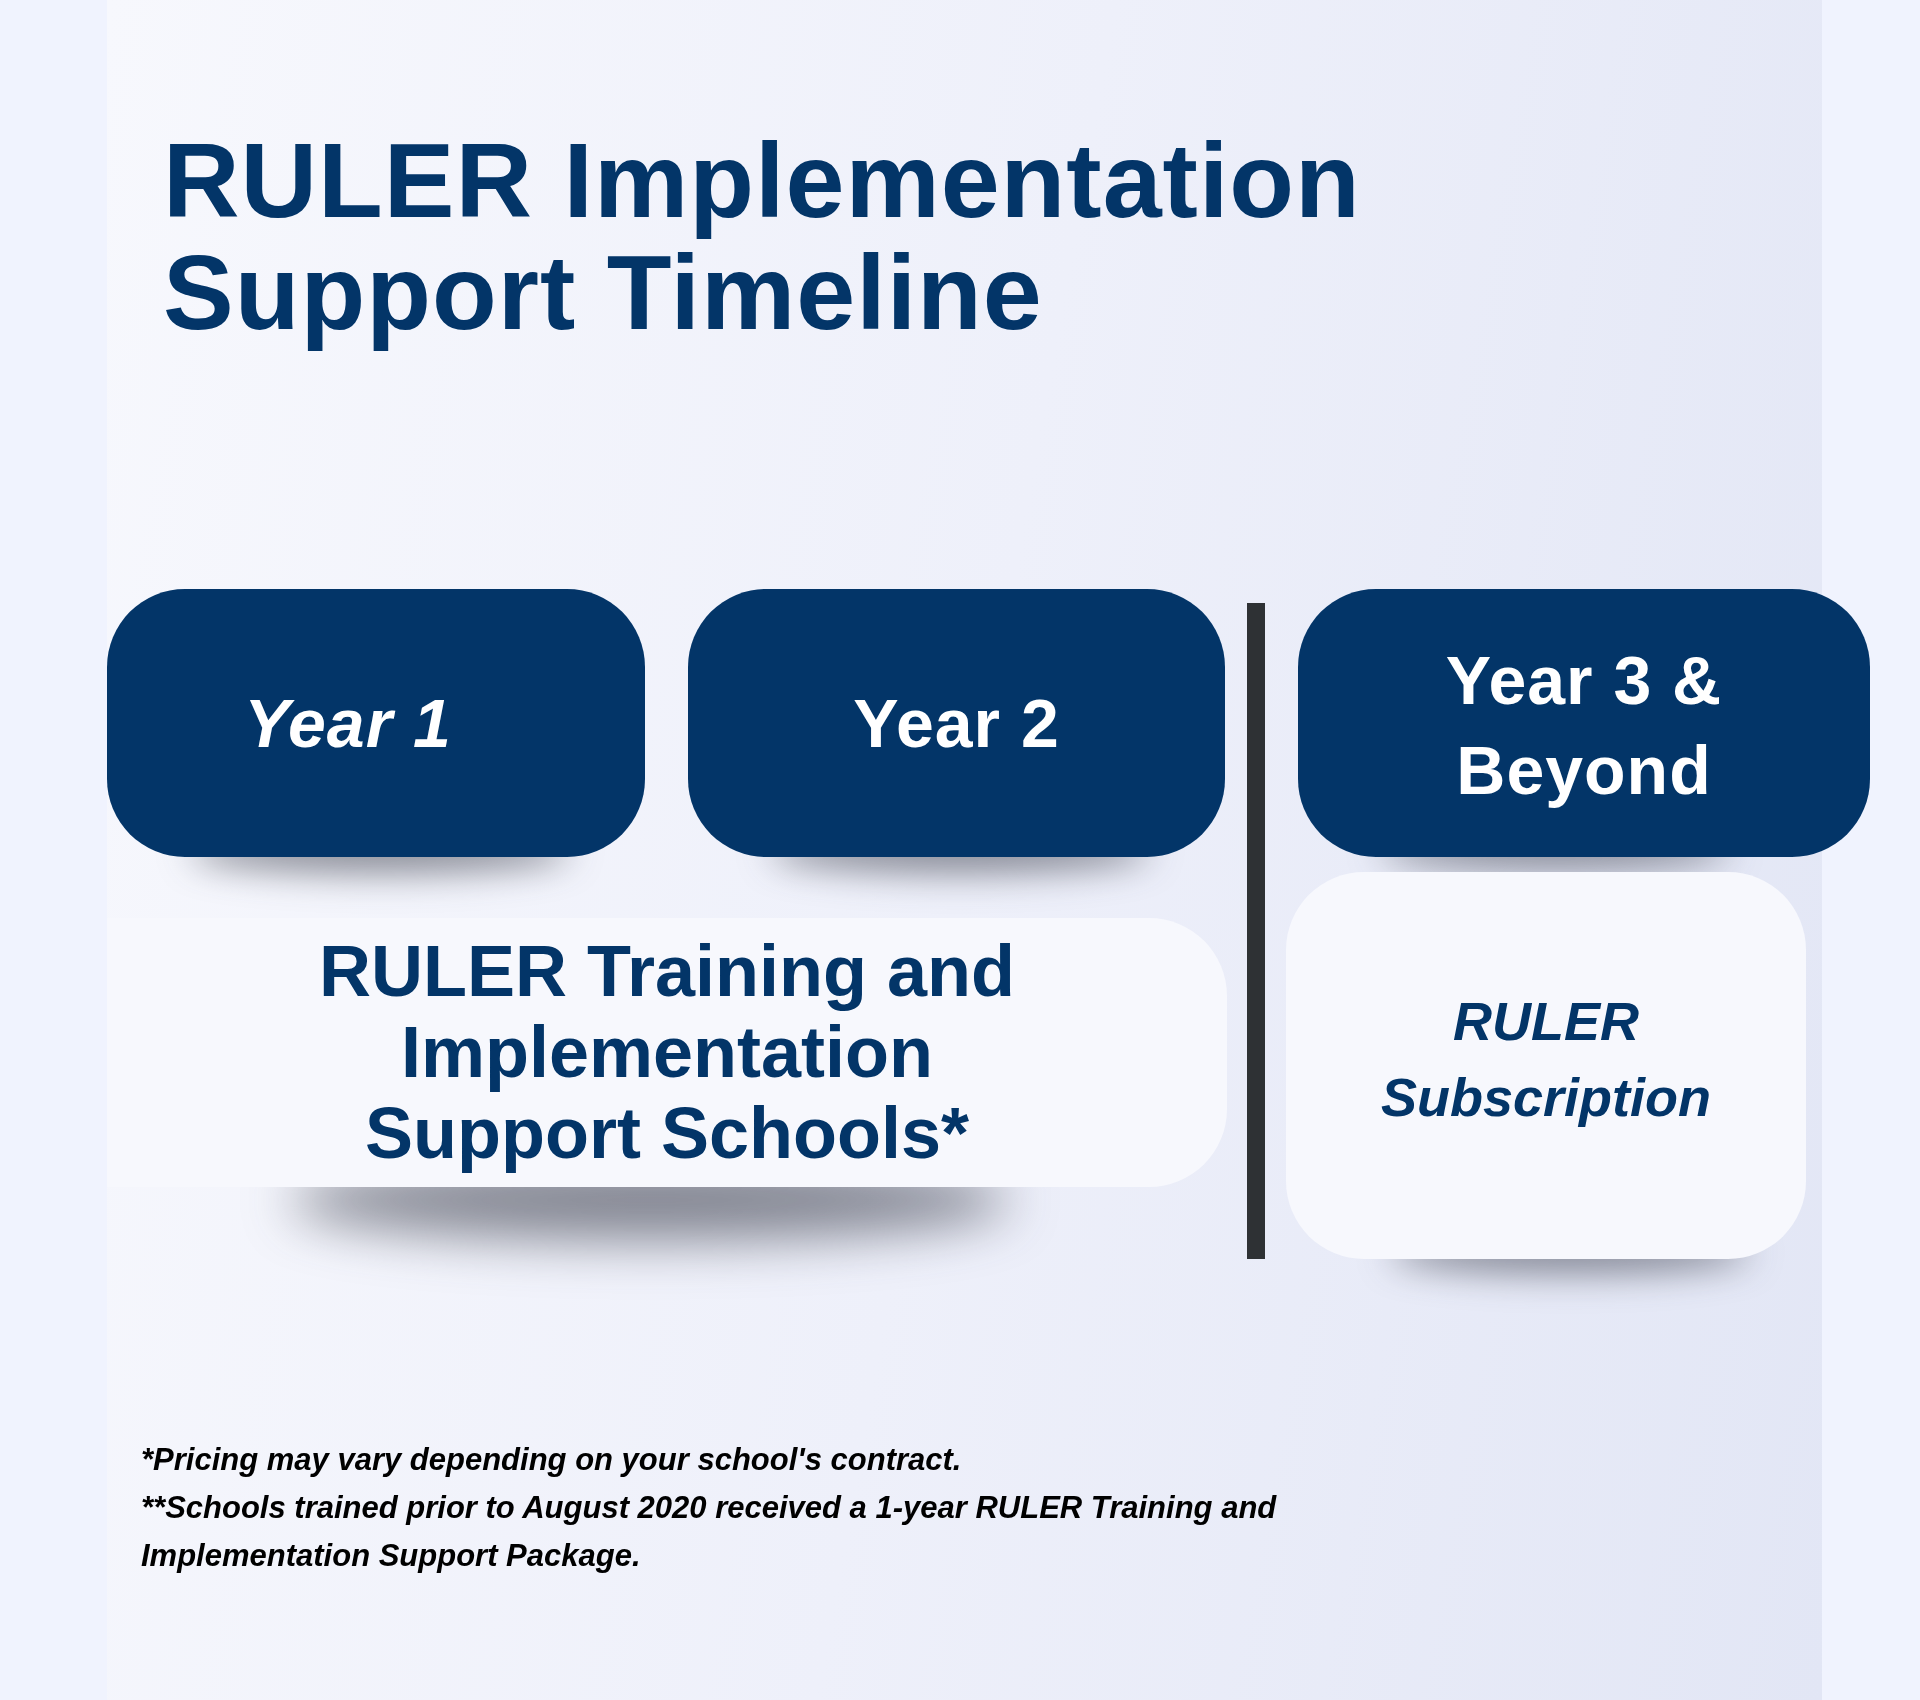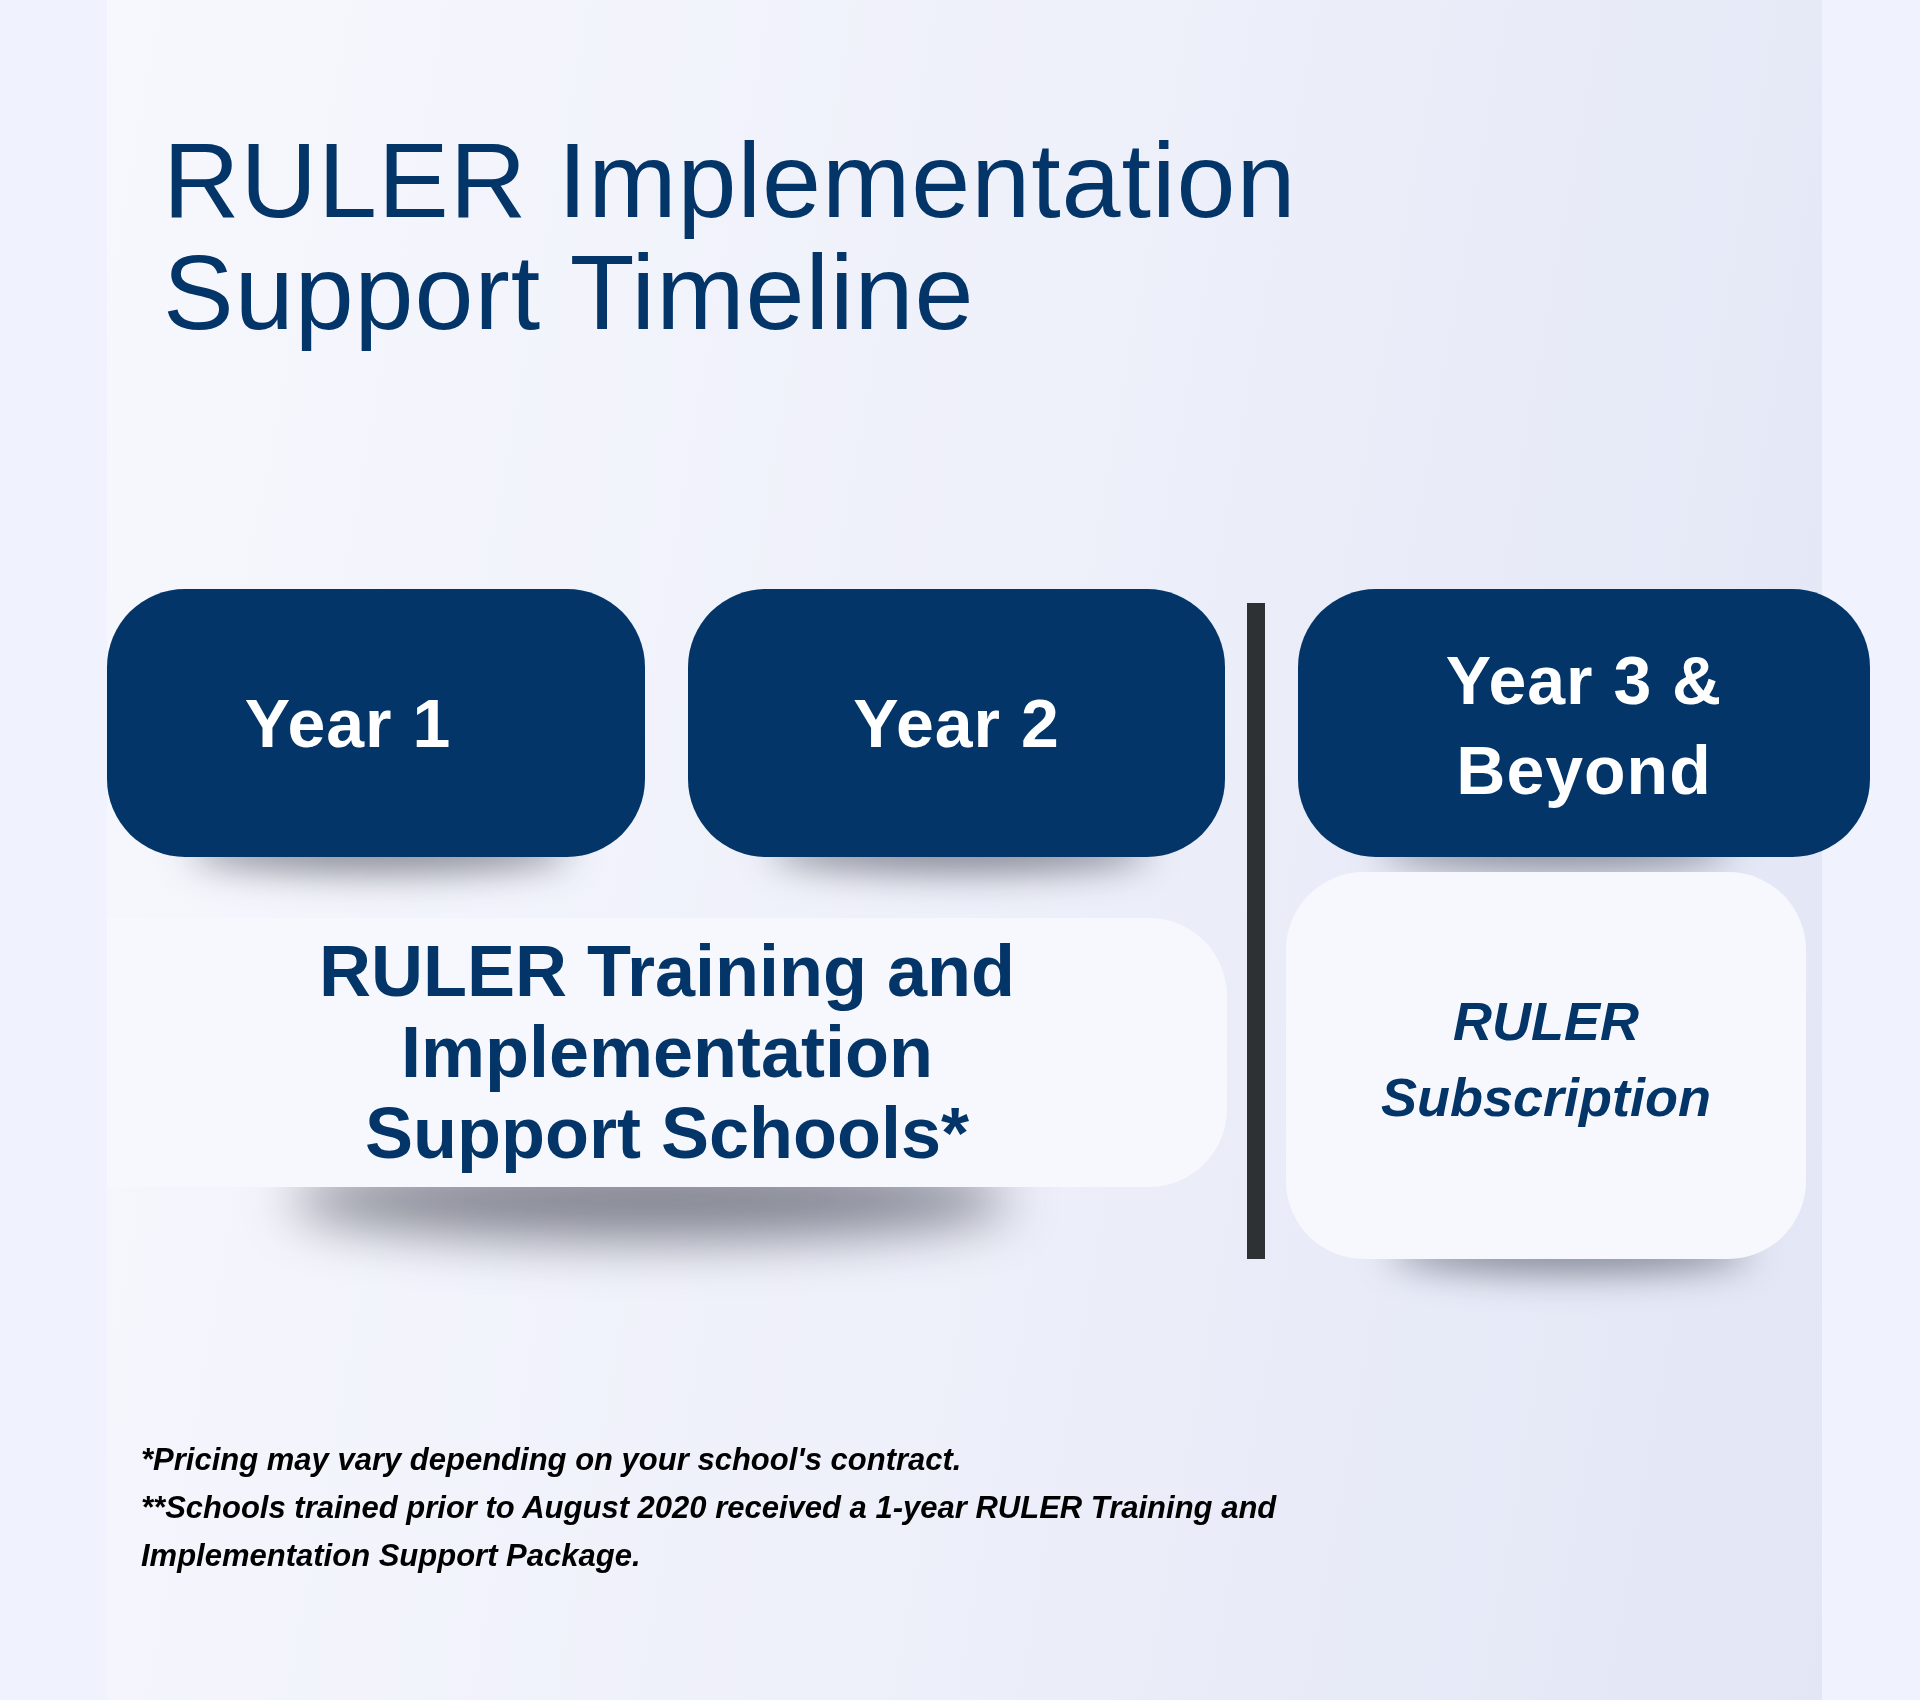--- a/index.html
+++ b/index.html
@@ -7,21 +7,21 @@
     width: 1920px; height: 1700px; position: relative; overflow: hidden;
     background: #f0f3fe;
     font-family: "Liberation Sans", "DejaVu Sans", sans-serif;
   }
   .card {
     position: absolute; left: 107px; top: 0; width: 1715px; height: 1700px;
     background: linear-gradient(100deg, #f7f8fd 0%, #eef0fa 50%, #e2e6f5 100%);
   }
   .title {
     position: absolute; left: 163px; top: 124px;
-    margin: 0; color: #033568; font-weight: 400;
+    margin: 0; color: #033568; font-weight: 700;
     font-size: 106px; line-height: 112px; letter-spacing: 1px;
   }
   .title span { display: block; }
   .shadow {
     position: absolute; border-radius: 50%;
     background: rgba(40,44,58,0.55); filter: blur(18px);
   }
   .pill {
     position: absolute; top: 589px; height: 268px; border-radius: 78px;
     background: #033568; color: #ffffff; font-weight: 700;
@@ -56,21 +56,21 @@
   <span>Support Timeline</span>
 </h1>
 
 <div class="shadow" style="left:190px; top:828px; width:380px; height:44px;"></div>
 <div class="shadow" style="left:770px; top:828px; width:380px; height:44px;"></div>
 <div class="shadow" style="left:1380px; top:828px; width:350px; height:40px;"></div>
 
 <div class="shadow" style="left:290px; top:1160px; width:720px; height:80px; filter:blur(26px);"></div>
 <div class="shadow" style="left:1390px; top:1232px; width:360px; height:40px;"></div>
 
-<div class="pill" style="left:107px; width:538px; padding-right:56px;">
+<div class="pill" style="left:107px; width:538px; padding-right:56px;font-style:italic;">
   <span class="lbl">Year 1</span>
 </div>
 
 <div class="pill" style="left:688px; width:537px;">
   <span class="lbl">Year 2</span>
 </div>
 
 <div class="divider"></div>
 
 <div class="pill" style="left:1298px; width:572px; padding-top:4px;">

